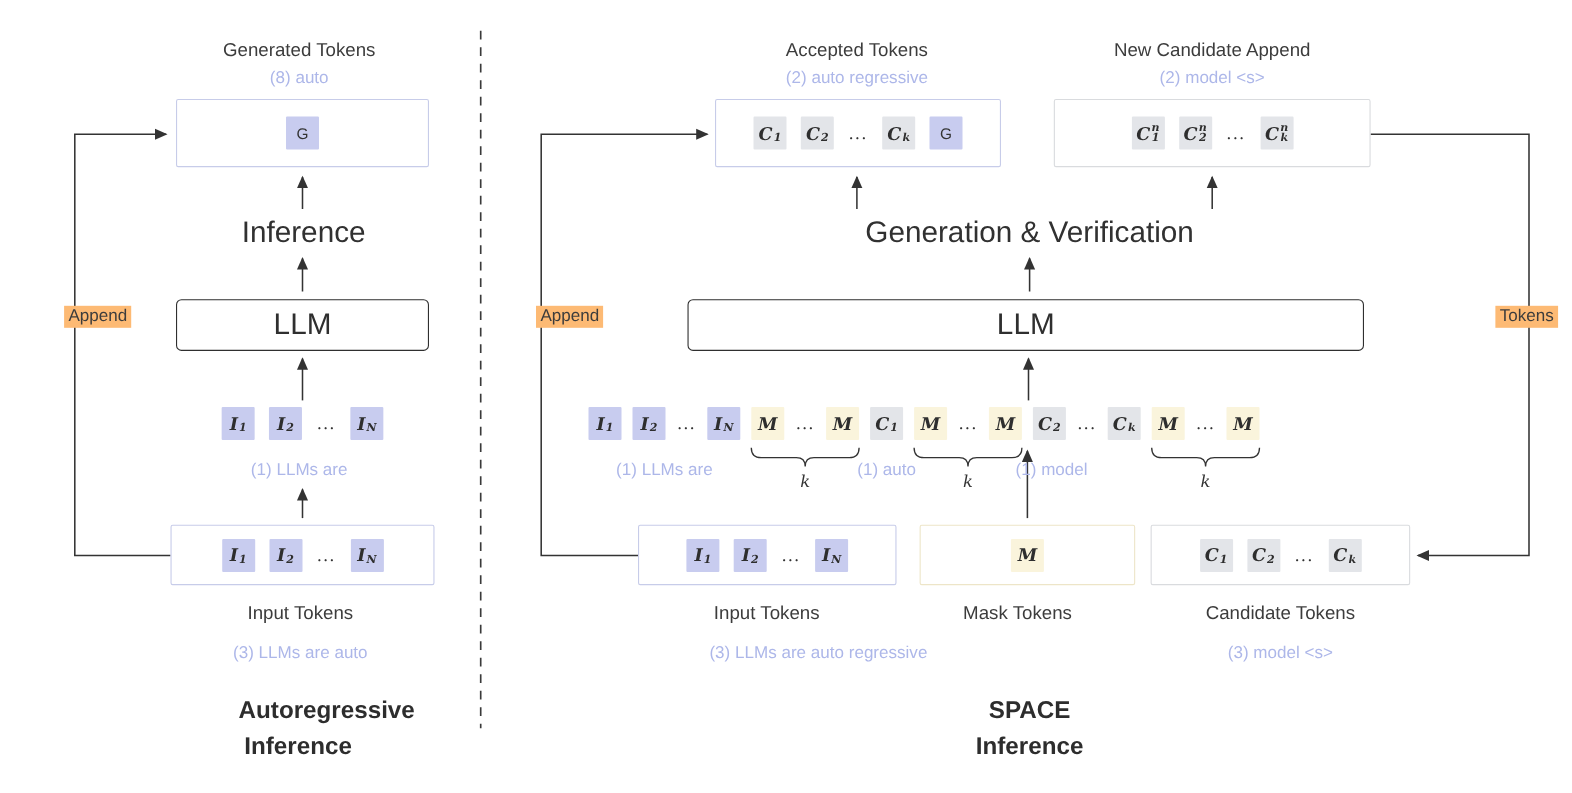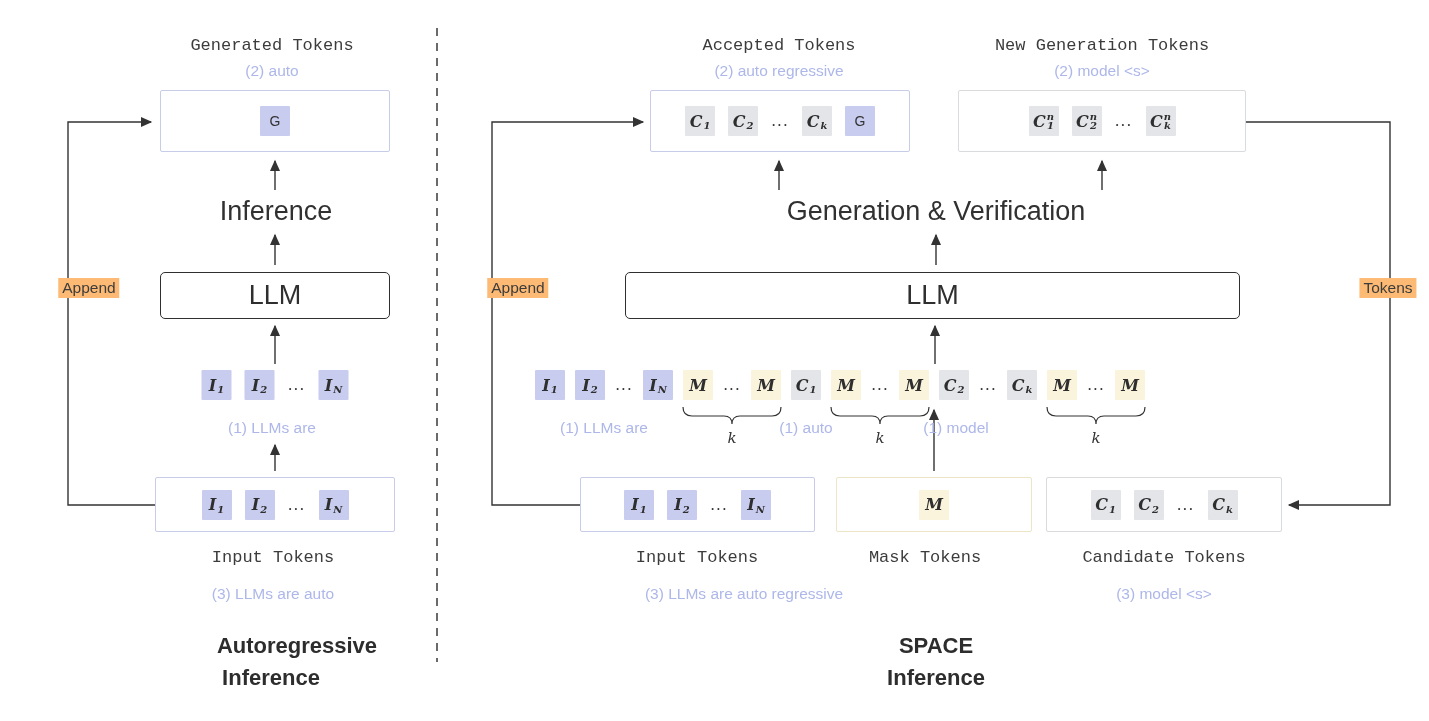--- a/index.html
+++ b/index.html
@@ -3,21 +3,21 @@
 <meta charset="utf-8">
 <style>
   * { margin:0; padding:0; box-sizing:border-box; }
   html,body { background:#ffffff; }
   .canvas {
     position:relative; width:1429px; height:721px; background:#fff;
     font-family:"Liberation Sans", sans-serif; color:#3a3a3a; overflow:hidden;
   }
   .abs { position:absolute; }
   .cx  { transform:translateX(-50%); }
-  .lbl     { font-size:17px; color:#3c3c3c; white-space:nowrap;font-family:Liberation Mono, monospace; }
+  .lbl     { font-size:17px; color:#3c3c3c; white-space:nowrap; }
   .cap     { font-size:15.5px; color:#adb7e9; white-space:nowrap; }
   .big-lbl { font-size:27px; color:#313131; white-space:nowrap; }
   .title   { font-size:22px; font-weight:bold; color:#2d2d2d; white-space:nowrap; }
   .side-lbl{ font-size:15.5px; color:#3c3c3c; background:#fdba74; padding:1px 4px; white-space:nowrap; }
   .k-lbl   { font-family:"DejaVu Serif", serif; font-style:italic; font-size:15px; color:#333; }
 
   .tok-box { display:flex; align-items:center; justify-content:center; gap:13px; background:#fff; }
   .box-lav   { border:1px solid #c7cce9; border-radius:2px; }
   .box-gray  { border:1px solid #d9dbde; border-radius:2px; }
   .box-cream { border:1px solid #ede5c8; border-radius:2px; }
@@ -72,21 +72,21 @@
     </g>
     <line x1="437" y1="28" x2="437" y2="662" stroke="#3a3a3a" stroke-width="1.5" stroke-dasharray="8 7"></line>
     <g stroke="#333" stroke-width="1.2" fill="none">
       <path d="M683,407 Q683,416 692,416 L724,416 Q732,416 732,424 Q732,416 740,416 L772,416 Q781,416 781,407"></path>
       <path d="M831,407 Q831,416 840,416 L872,416 Q880,416 880,424 Q880,416 888,416 L920,416 Q929,416 929,407"></path>
       <path d="M1047,407 Q1047,416 1056,416 L1088,416 Q1096,416 1096,424 Q1096,416 1104,416 L1136,416 Q1145,416 1145,407"></path>
     </g>
   </svg>
 
   <div class="abs cx lbl" style="left:272px; top:36px;">Generated Tokens</div>
-  <div class="abs cx cap" style="left:272px; top:62px;">(2) auto</div>
+  <div class="abs cx cap" style="left:272px; top:62px;">(8) auto</div>
   <div class="abs tok-box box-lav" style="left:160px; top:90px; width:230px; height:62px;">
       <span class="tok tok-gen">
         <span>G</span>
       </span>
     </div>
 
   <div class="abs cx big-lbl" style="left:276px; top:196px;">Inference</div>
 
   <div class="abs llm-box" style="left:160px; top:272px; width:230px; height:47px;">LLM</div>
 
@@ -150,21 +150,21 @@
       </span>
       <span class="tok tok-cand">
         <span>C</span>
         <sub>k</sub>
       </span>
       <span class="tok tok-gen">
         <span>G</span>
       </span>
     </div>
 
-  <div class="abs cx lbl" style="left:1102px; top:36px;">New Generation Tokens</div>
+  <div class="abs cx lbl" style="left:1102px; top:36px;">New Candidate Append</div>
   <div class="abs cx cap" style="left:1102px; top:62px;">(2) model &lt;s&gt;</div>
   <div class="abs tok-box box-gray" style="left:958px; top:90px; width:288px; height:62px;">
       <span class="tok tok-cand">
         <span>C</span>
         <sup>n</sup>
         <sub>1</sub>
       </span>
       <span class="tok tok-cand">
         <span>C</span>
         <sup>n</sup>

